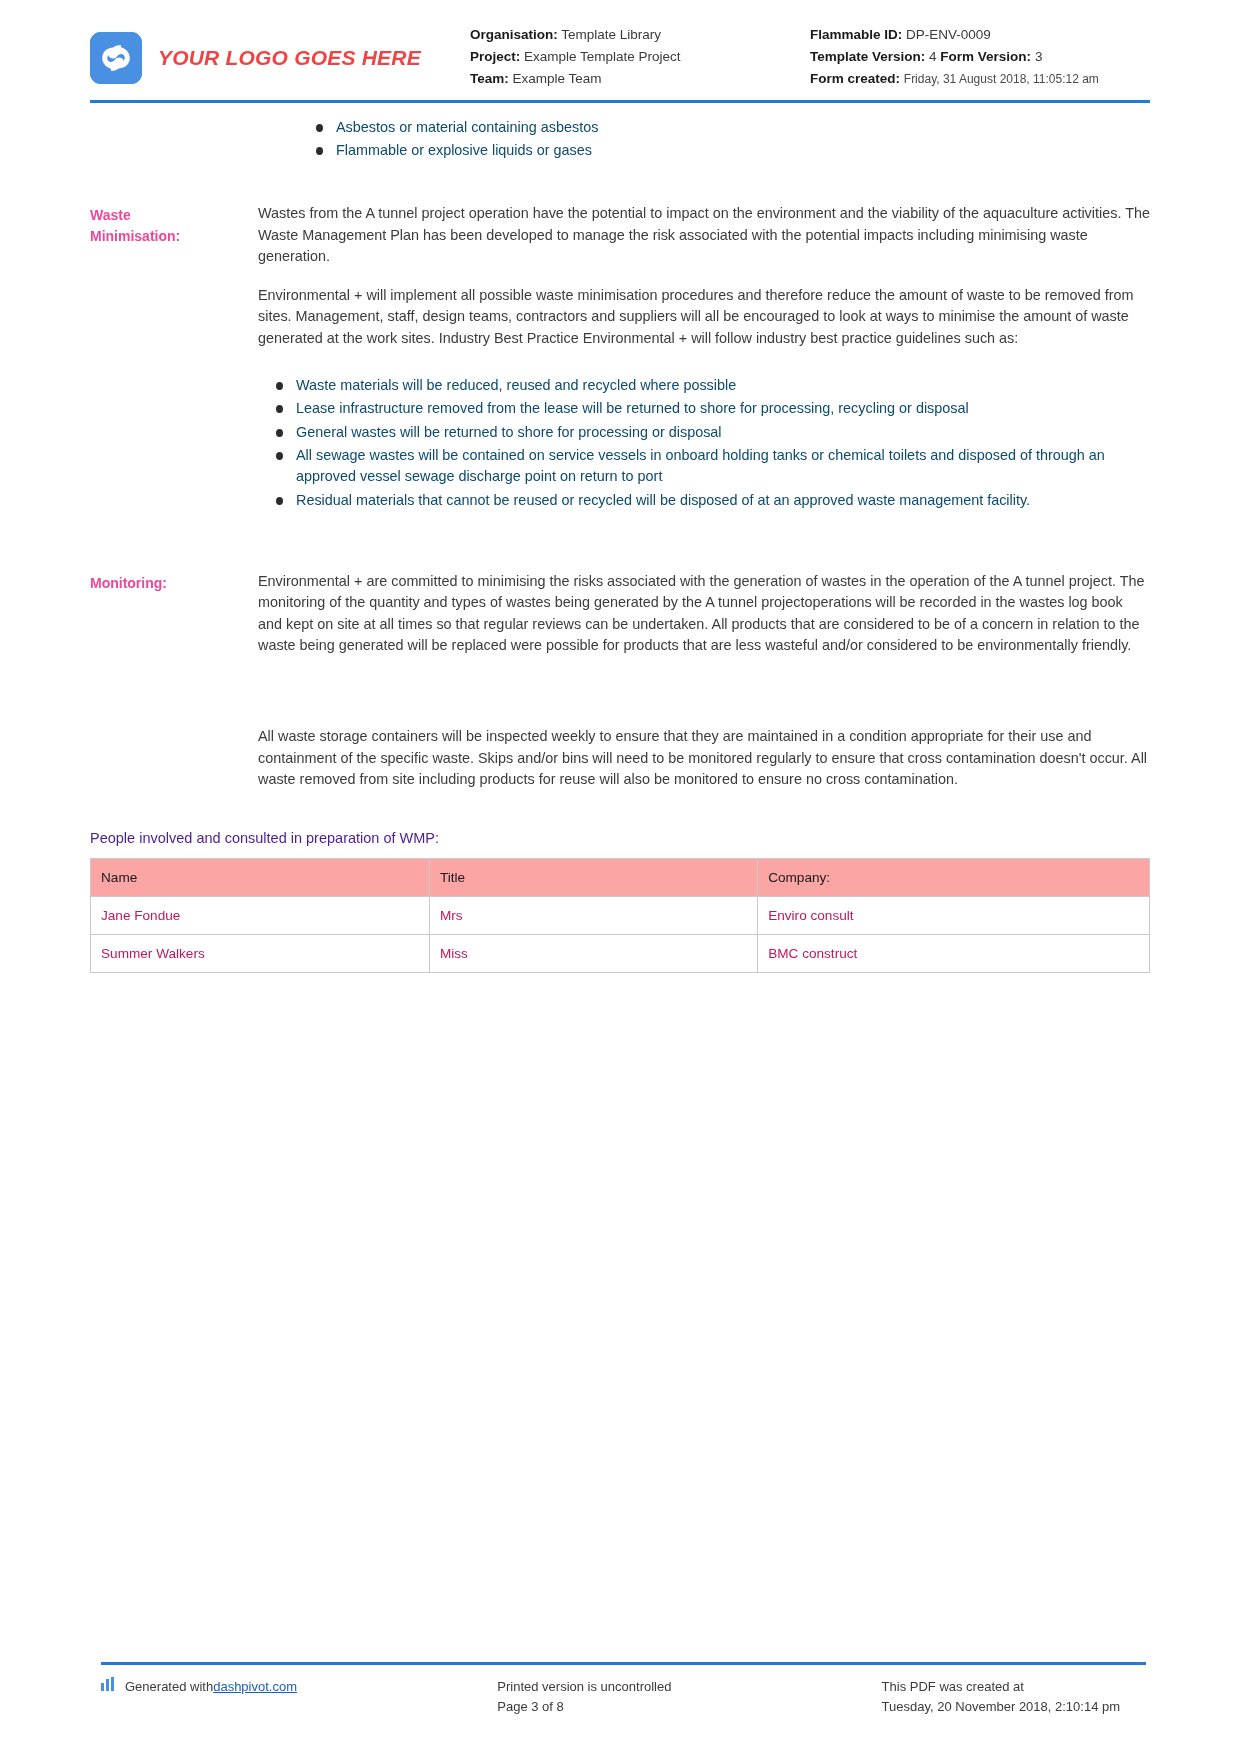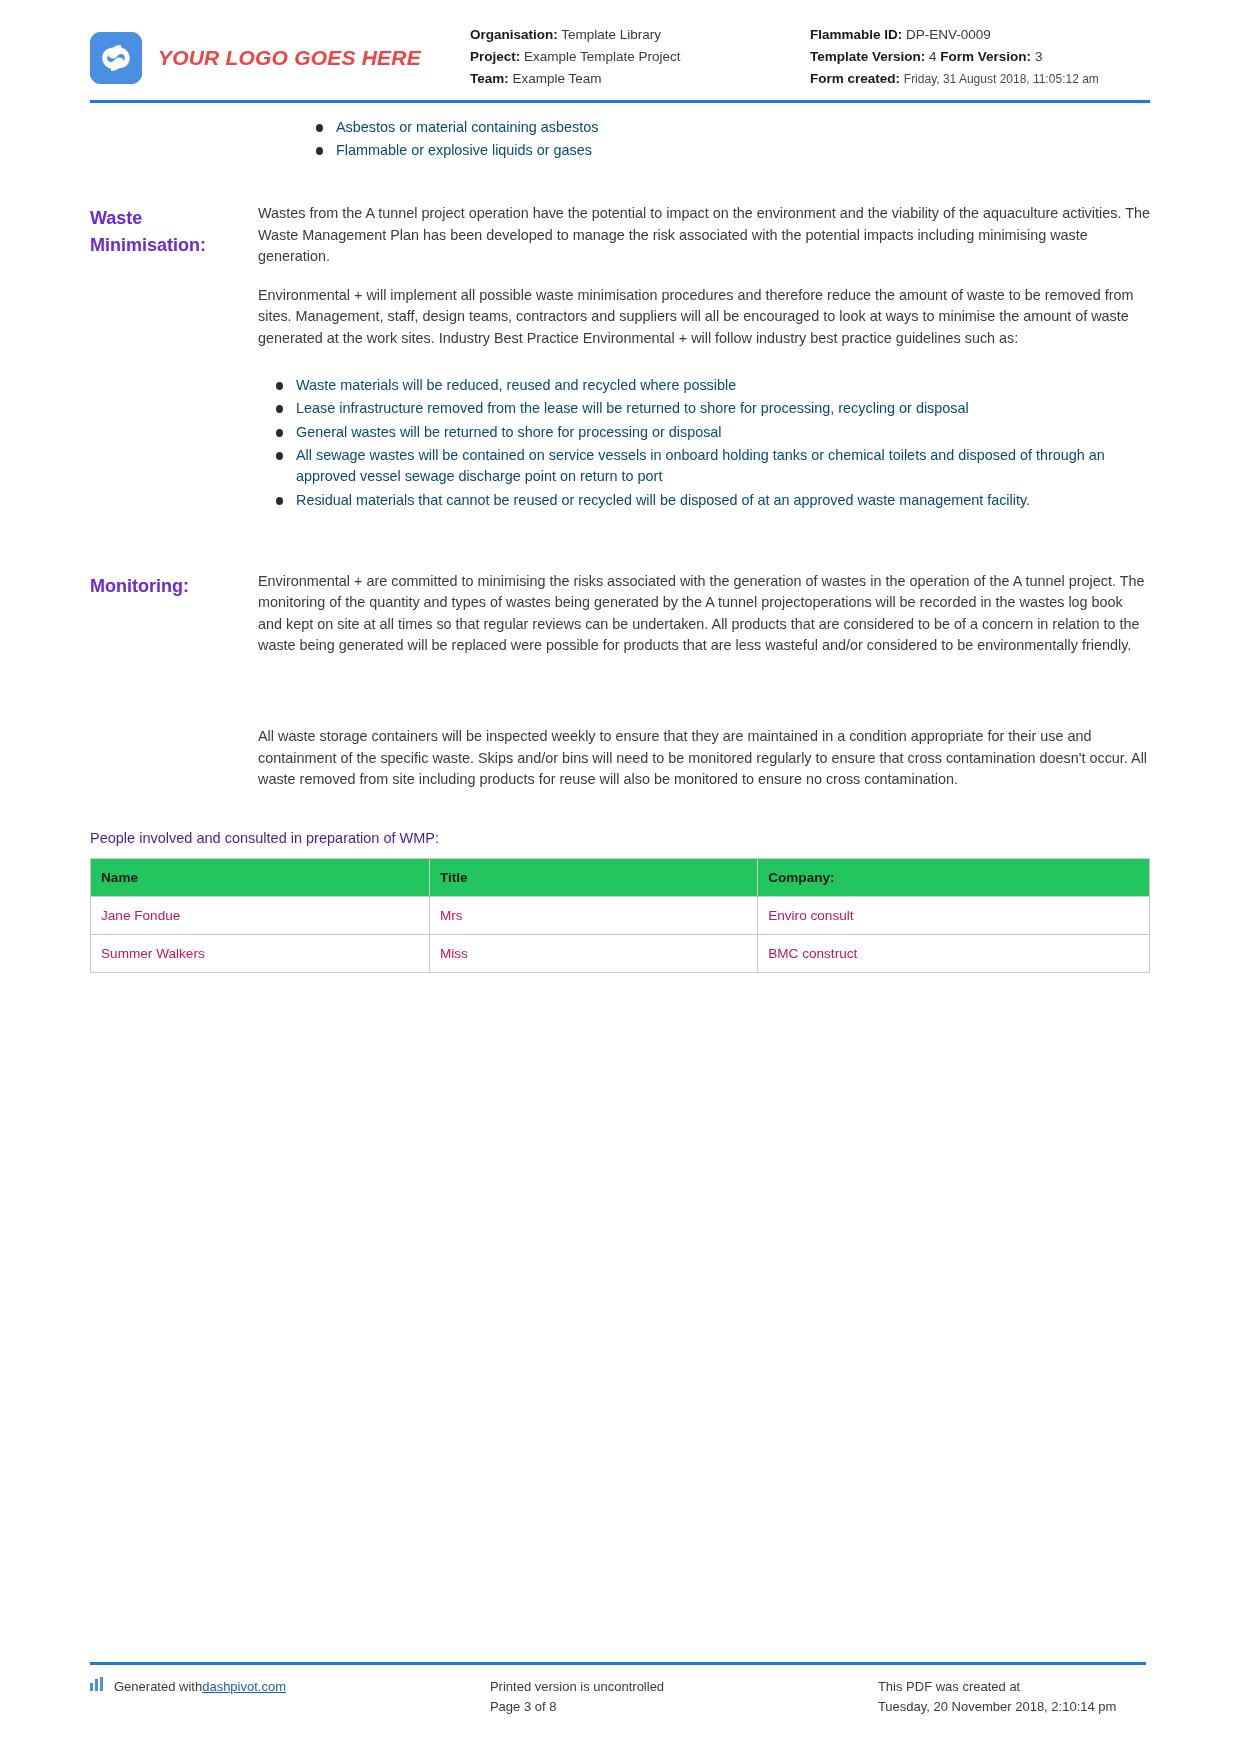--- a/index.html
+++ b/index.html
@@ -73,23 +73,23 @@
   .content {
     padding: 0 90px;
     box-sizing: border-box;
   }
   .row {
     display: flex;
     align-items: flex-start;
   }
   .label-col {
     flex: 0 0 168px;
-    font-size: 18px;
+    font-size: 14px;
     font-weight: bold;
-    color: #6d28d9;
+    color: #ec4899;
     line-height: 1.5;
     padding-top: 2px;
   }
   .text-col {
     flex: 1 1 auto;
     font-size: 14.4px;
     line-height: 1.48;
     color: #3b3b3b;
   }
   .text-col p {
@@ -146,34 +146,35 @@
   }
   table.people th,
   table.people td {
     border: 1px solid #c9c9c9;
     text-align: left;
     padding: 11px 10px;
     color: #be185d;
     font-weight: normal;
   }
   table.people th {
-    background: #22c55e;
-    font-weight: bold;
+    background: #fca5a5;
+    font-weight: normal;
     color: #1a1a1a;
   }
   table.people col.c-name  { width: 32%; }
   table.people col.c-title { width: 31%; }
   table.people col.c-comp  { width: 37%; }
 
   
   .footer-wrap {
     position: absolute;
     left: 0;
     right: 4px;
     bottom: 38px;
+    padding-left: 11px;
   }
   .footer-rule {
     height: 3px;
     background: #1f7ae0;
     margin: 0 90px;
   }
   .footer {
     display: flex;
     padding: 12px 90px 0 90px;
     box-sizing: border-box;

